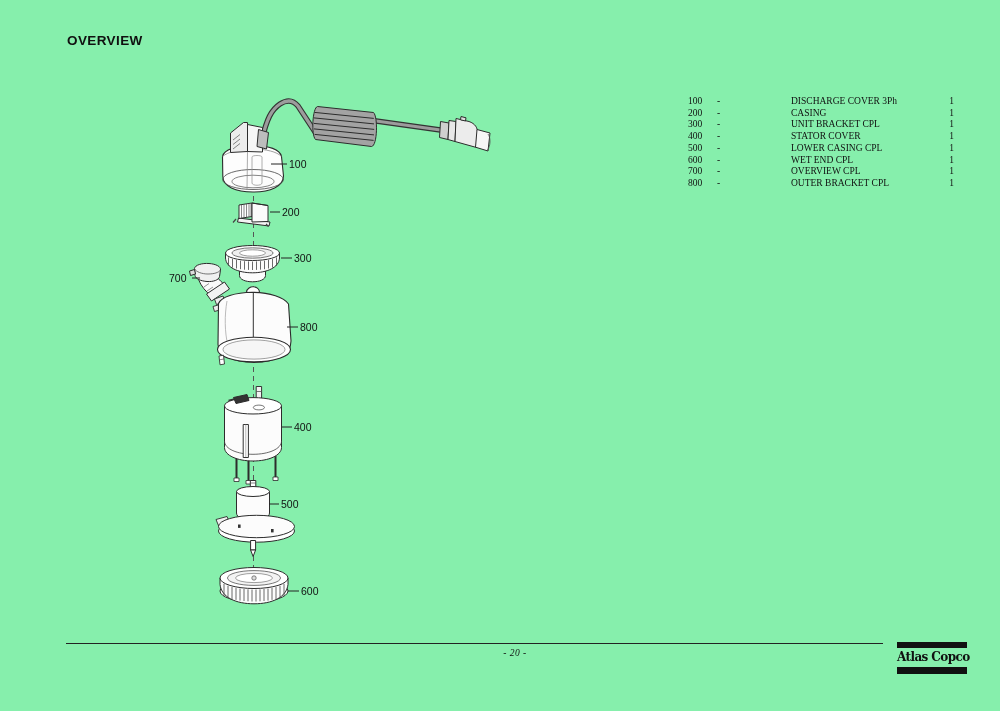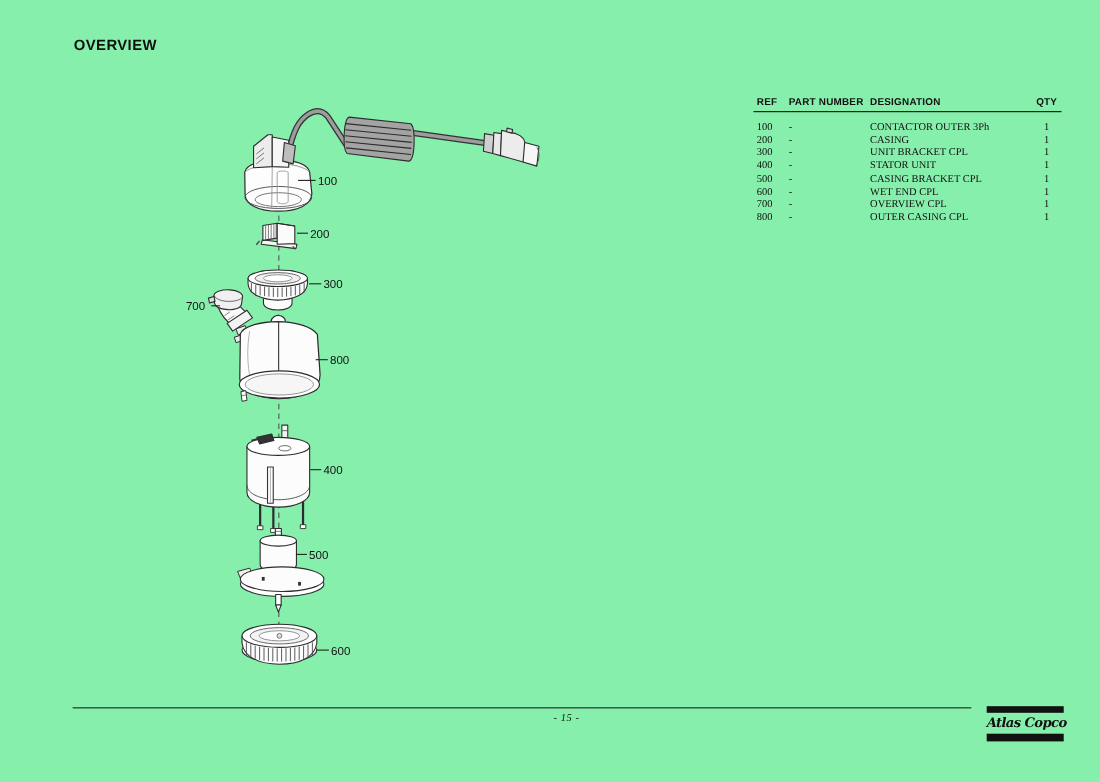--- a/index.html
+++ b/index.html
@@ -22,21 +22,21 @@
 
   
   .footer-line{position:absolute;left:66px;top:643px;width:817px;border-top:1.2px solid #222;}
   .page-number{position:absolute;left:465px;top:648px;width:100px;text-align:center;
         font-family:"Liberation Serif",serif;font-style:italic;font-size:9.5px;
         letter-spacing:0.5px;}
   .logo{position:absolute;left:897px;top:642px;width:70px;height:32px;
         display:flex;flex-direction:column;justify-content:space-between;}
   .logo-bar-top{height:6px;background:#111;}
   .logo-bar-bottom{height:7px;background:#111;}
-  .logo-text{font-family:"DejaVu Serif",serif;font-weight:bold;font-style:italic;
+  .logo-text{font-family:"DejaVu Serif",serif;font-weight:bold;
         font-size:12px;line-height:17px;text-align:center;letter-spacing:-0.6px;
         white-space:nowrap;color:#111;}
   svg text{font-family:"Liberation Sans",sans-serif;font-size:10.5px;fill:#111;}
 </style>
 </head>
 <body>
 
 <div class="page">
 
   <div class="page-title">OVERVIEW</div>
@@ -173,79 +173,73 @@
     <text x="282" y="216">200</text>
     <text x="294" y="262">300</text>
     <text x="169" y="282">700</text>
     <text x="300" y="331">800</text>
     <text x="294" y="431">400</text>
     <text x="281" y="508">500</text>
     <text x="301" y="595">600</text>
   </svg>
 
   <div class="parts-table">
-    <div class="pt-head">
-      <div class="col-ref">REF</div>
-      <div class="col-part">PART NUMBER</div>
-      <div class="col-desig">DESIGNATION</div>
-      <div class="col-qty">QTY</div>
-    </div>
     <div class="pt-rows">
       <div class="pt-row">
         <div class="col-ref">100</div>
         <div class="col-part">-</div>
-        <div class="col-desig">CONTACTOR OUTER 3Ph</div>
+        <div class="col-desig">DISCHARGE COVER 3Ph</div>
         <div class="col-qty">1</div>
       </div>
       <div class="pt-row">
         <div class="col-ref">200</div>
         <div class="col-part">-</div>
         <div class="col-desig">CASING</div>
         <div class="col-qty">1</div>
       </div>
       <div class="pt-row">
         <div class="col-ref">300</div>
         <div class="col-part">-</div>
         <div class="col-desig">UNIT BRACKET CPL</div>
         <div class="col-qty">1</div>
       </div>
       <div class="pt-row">
         <div class="col-ref">400</div>
         <div class="col-part">-</div>
-        <div class="col-desig">STATOR UNIT</div>
+        <div class="col-desig">STATOR COVER</div>
         <div class="col-qty">1</div>
       </div>
       <div class="pt-row">
         <div class="col-ref">500</div>
         <div class="col-part">-</div>
-        <div class="col-desig">CASING BRACKET CPL</div>
+        <div class="col-desig">LOWER CASING CPL</div>
         <div class="col-qty">1</div>
       </div>
       <div class="pt-row">
         <div class="col-ref">600</div>
         <div class="col-part">-</div>
         <div class="col-desig">WET END CPL</div>
         <div class="col-qty">1</div>
       </div>
       <div class="pt-row">
         <div class="col-ref">700</div>
         <div class="col-part">-</div>
         <div class="col-desig">OVERVIEW CPL</div>
         <div class="col-qty">1</div>
       </div>
       <div class="pt-row">
         <div class="col-ref">800</div>
         <div class="col-part">-</div>
-        <div class="col-desig">OUTER CASING CPL</div>
+        <div class="col-desig">OUTER BRACKET CPL</div>
         <div class="col-qty">1</div>
       </div>
     </div>
   </div>
 
   <div class="footer-line"></div>
-  <div class="page-number">- 15 -</div>
+  <div class="page-number">- 20 -</div>
   <div class="logo">
     <div class="logo-bar-top"></div>
     <div class="logo-text">Atlas Copco</div>
     <div class="logo-bar-bottom"></div>
   </div>
 
 </div>
 
 </body></html>

